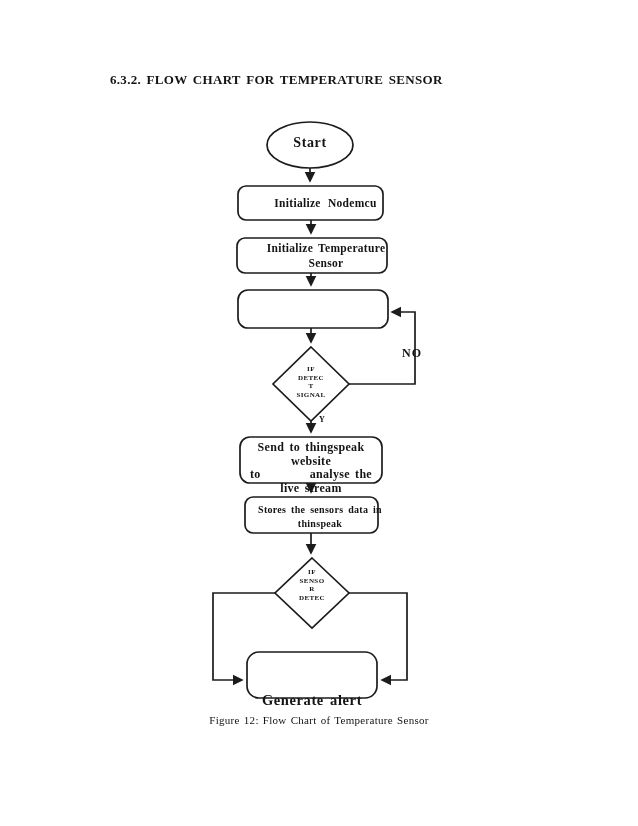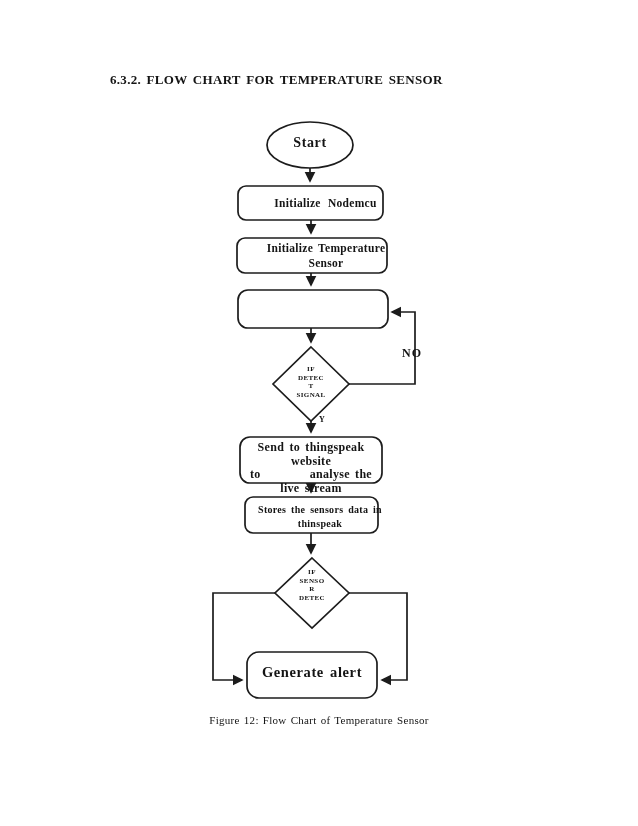--- a/index.html
+++ b/index.html
@@ -35,21 +35,21 @@
   .b2-label     { left: 237px; top: 241px; width: 178px; font-size: 11.5px; }
   .b3-label     { left: 238px; top: 296px; width: 150px; font-size: 11.5px; line-height: 16px; }
   .d1-label     { left: 281px; top: 365px; width: 60px;  font-size: 7px; line-height: 8.5px; letter-spacing: 0.4px; }
   .no-label     { left: 402px; top: 346px; font-size: 12px; font-weight: bold; letter-spacing: 1px; }
   .yes-label    { left: 319px; top: 415px; font-size: 8px; font-weight: bold; }
   .b4-label     { left: 250px; top: 441px; width: 122px; font-size: 12px; line-height: 13.5px; }
   .b4-line2     { display: flex; justify-content: space-between; }
   .b5-label     { left: 245px; top: 503px; width: 150px; font-size: 10px; line-height: 13.5px; }
   .d2-label     { left: 282px; top: 568px; width: 60px; height: 33px; overflow: hidden;
                   font-size: 7px; line-height: 8.7px; letter-spacing: 0.4px; }
-  .b6-label     { left: 247px; top: 665px; width: 130px; font-size: 14.5px; letter-spacing: 0.6px; }
+  .b6-label     { left: 247px; top: 693px; width: 130px; font-size: 14.5px; letter-spacing: 0.6px; }
   .figure-caption {
     left: 0; top: 714px; width: 638px;
     text-align: center; font-size: 11px; letter-spacing: 0.3px; word-spacing: 1px;
   }
   .page-number {
     left: 0; top: 740px; width: 638px;
     text-align: center; font-size: 12px;
   }
 </style>
 </head>

